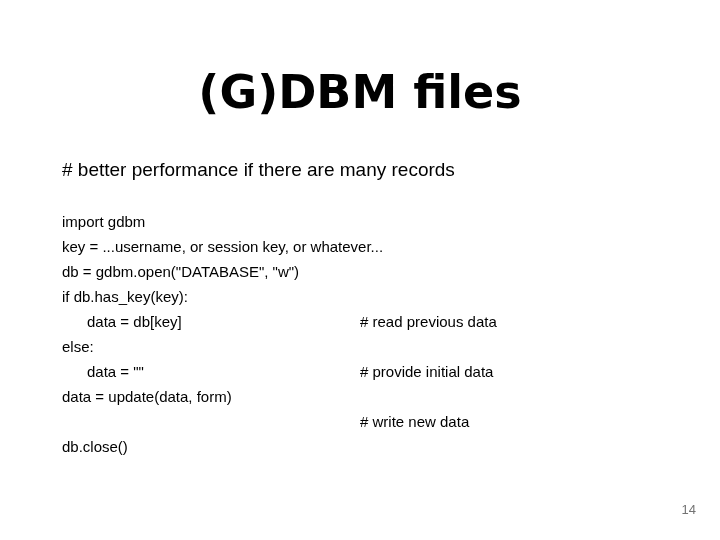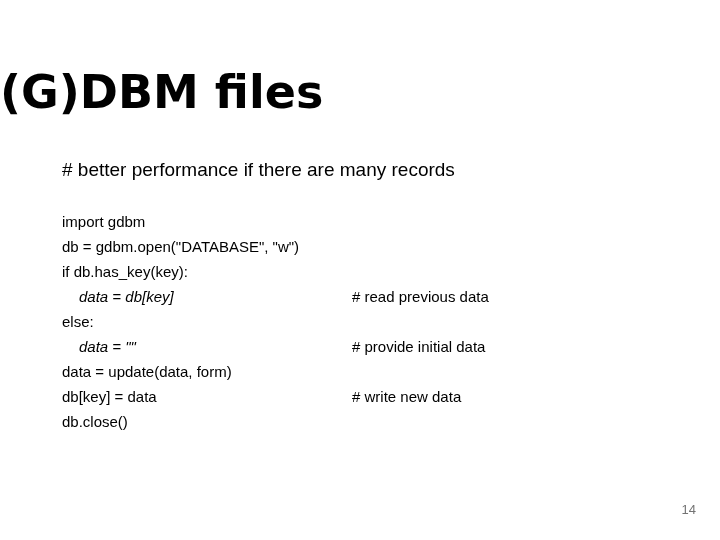--- a/index.html
+++ b/index.html
@@ -15,21 +15,21 @@
     overflow: hidden;
     font-family: "Liberation Sans", sans-serif;
     color: #000000;
   }
   .title {
     position: absolute;
     top: 66px;
     left: 0;
     width: 720px;
     margin: 0;
-    text-align: left;
+    text-align: center;
     font-family: "DejaVu Sans", sans-serif;
     font-weight: bold;
     font-size: 46px;
     line-height: 52px;
     color: #000000;
     white-space: pre;
   }
   .intro {
     position: absolute;
     top: 157px;
@@ -49,29 +49,28 @@
     height: 25px;
     line-height: 25px;
     font-size: 15px;
   }
   .ln .c {
     position: absolute;
     left: 62px;
     white-space: pre;
   }
   .ln.indent .c {
-    left: 79px;
-    font-style: italic;
+    left: 87px;
   }
   .cmt {
     position: absolute;
     white-space: pre;
   }
   .col-open { left: 423px; }
-  .col-std  { left: 352px; }
+  .col-std  { left: 360px; }
   .pageno {
     position: absolute;
     top: 502px;
     right: 24px;
     font-size: 13px;
     line-height: 16px;
     color: #737373;
   }
 </style>
 </head>
@@ -81,41 +80,43 @@
 
   <h1 class="title">(G)DBM files</h1>
 
   <div class="intro"># better performance if there are many records</div>
 
   <div class="code">
     <div class="ln">
       <span class="c">import gdbm</span>
     </div>
     <div class="ln">
+      <span class="c">key = ...username, or session key, or whatever...</span>
+    </div>
+    <div class="ln">
       <span class="c">db = gdbm.open("DATABASE", "w")</span>
     </div>
     <div class="ln">
       <span class="c">if db.has_key(key):</span>
     </div>
     <div class="ln indent">
       <span class="c">data = db[key]</span>
       <span class="cmt col-std"># read previous data</span>
     </div>
     <div class="ln">
       <span class="c">else:</span>
     </div>
     <div class="ln indent">
       <span class="c">data = ""</span>
       <span class="cmt col-std"># provide initial data</span>
     </div>
     <div class="ln">
       <span class="c">data = update(data, form)</span>
     </div>
     <div class="ln">
-      <span class="c">db[key] = data</span>
       <span class="cmt col-std"># write new data</span>
     </div>
     <div class="ln">
       <span class="c">db.close()</span>
     </div>
   </div>
 
   <div class="pageno">14</div>
 
 </div>

